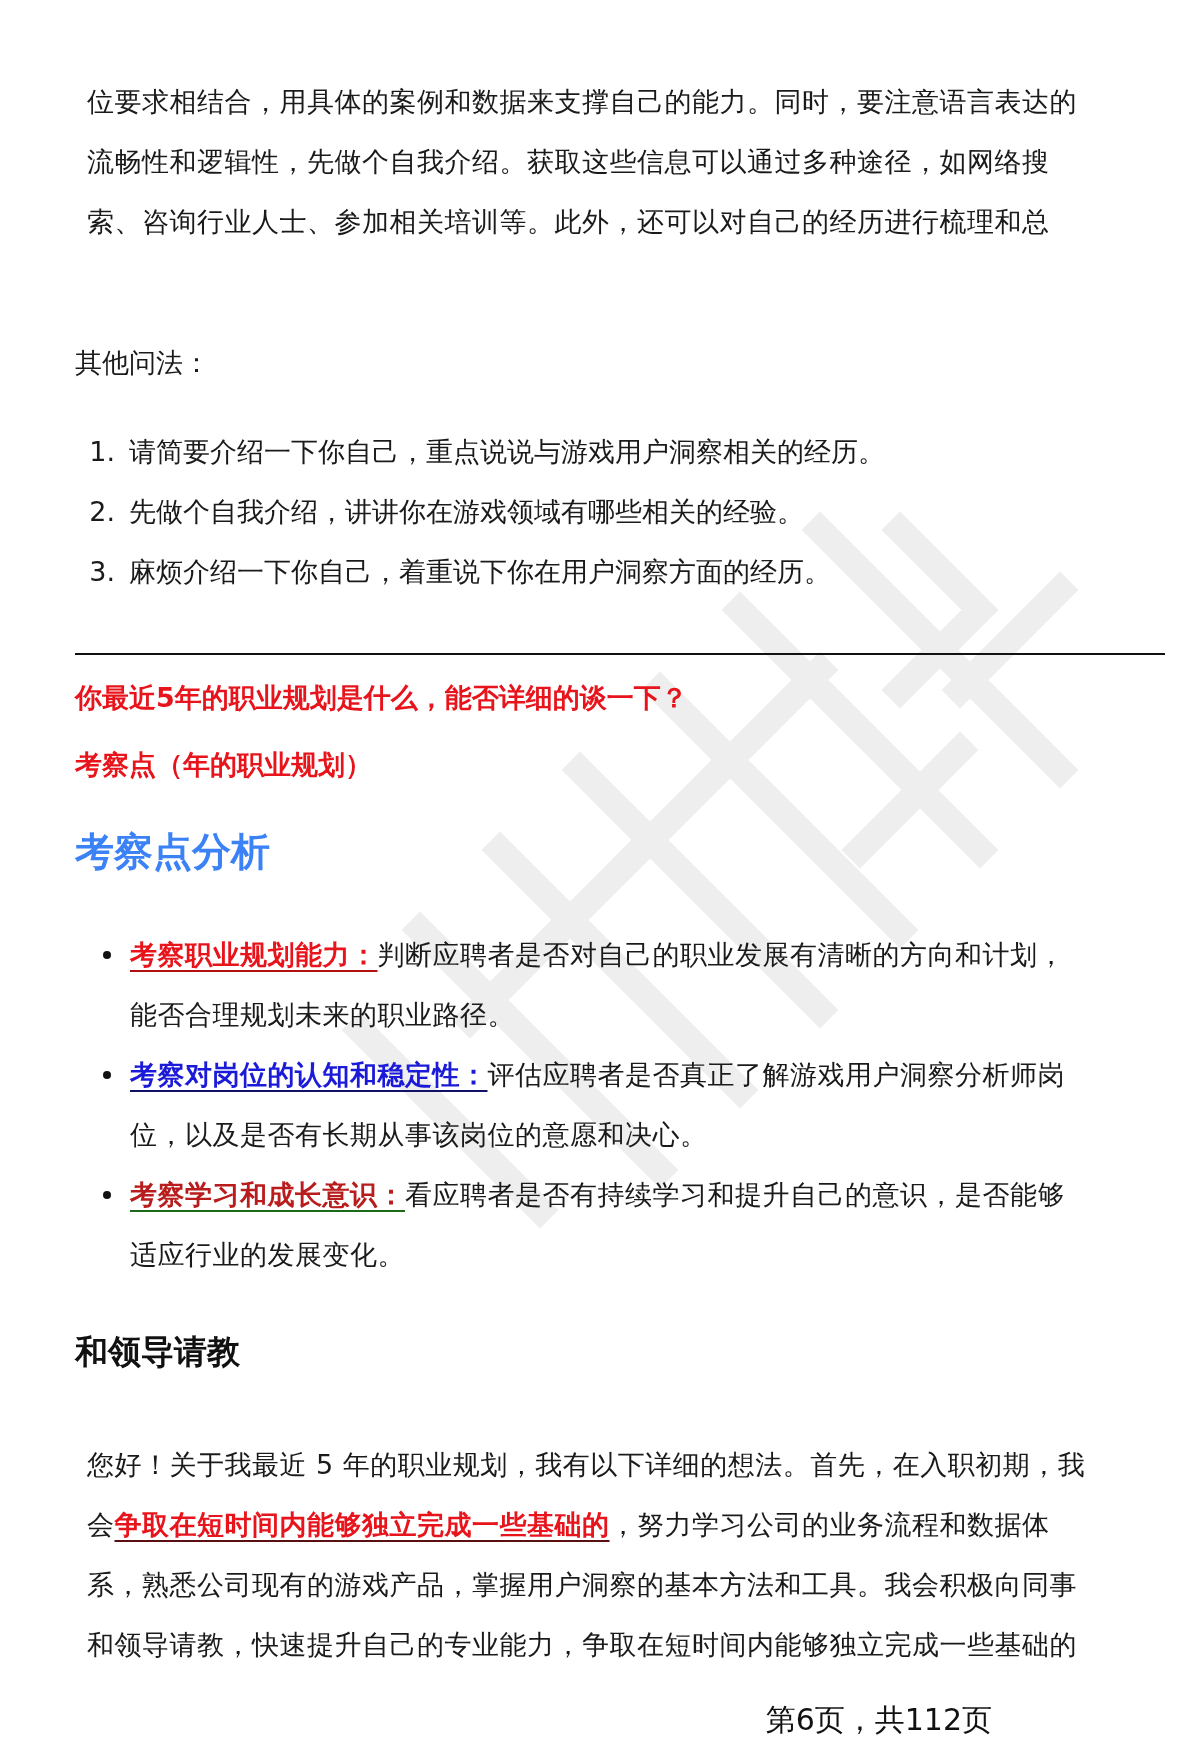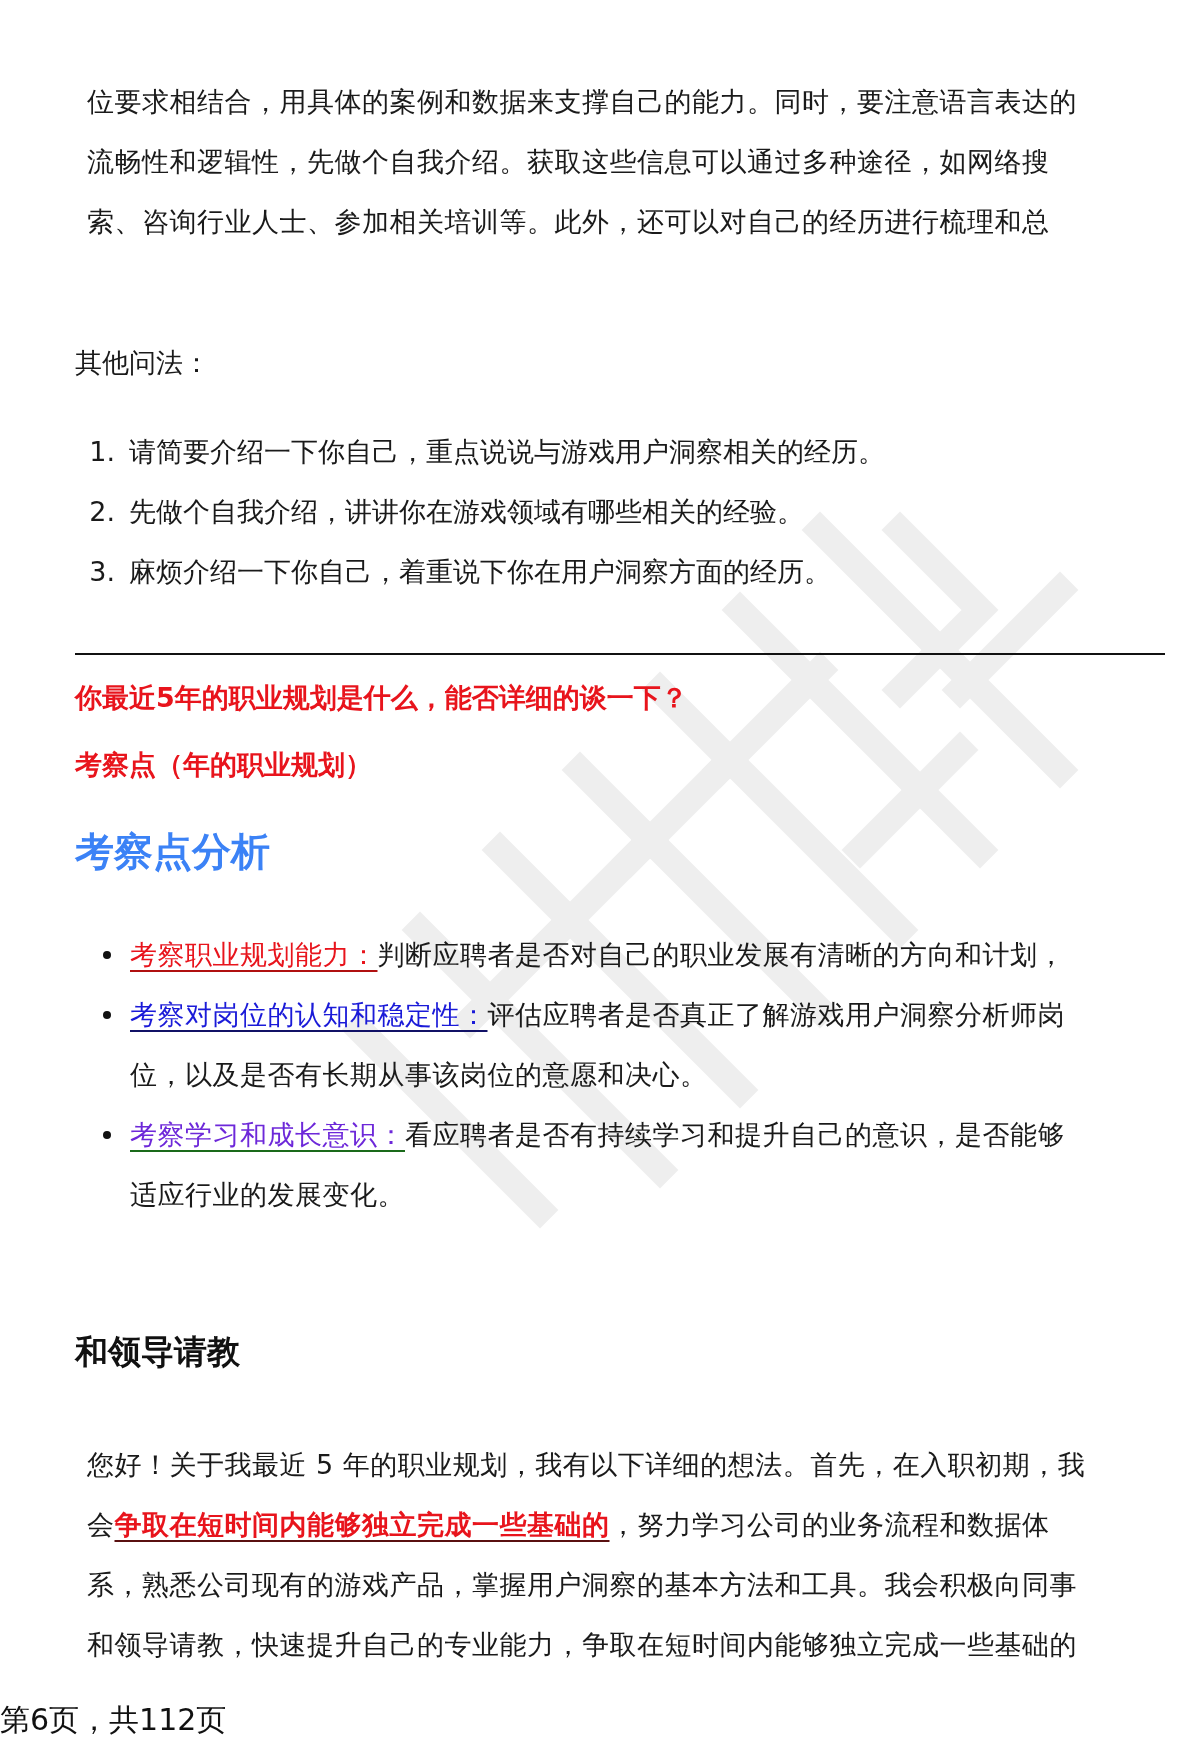--- a/index.html
+++ b/index.html
@@ -120,28 +120,28 @@
     .ulist .bullet {
       position: absolute;
       left: 28px;
       top: 26px;
       width: 8px;
       height: 8px;
       border-radius: 50%;
       background: #111111;
     }
     .tag {
-      font-weight: normal;
+      font-weight: bold;
       text-decoration: underline;
       text-underline-offset: 6px;
       text-decoration-thickness: 2px;
     }
     .tag.red { color: #e8141c; text-decoration-color: #b01010; }
     .tag.blue { color: #1a1ad8; text-decoration-color: #111166; }
-    .tag.green { color: #6d28d9; text-decoration-color: #1a6a1a; }
+    .tag.green { color: #b91c1c; text-decoration-color: #1a6a1a; }
     .h-answer {
       position: absolute;
       top: 1330px;
       left: 0;
       font-size: 33px;
       font-weight: bold;
       color: #111111;
       line-height: 44px;
     }
     .p-answer {
@@ -156,21 +156,21 @@
       text-decoration: underline;
       text-underline-offset: 6px;
       text-decoration-thickness: 2px;
       text-decoration-color: #5a1010;
     }
     .footer {
       position: absolute;
       top: 1700px;
       left: 0;
       width: 992px;
-      text-align: left;
+      text-align: right;
       font-size: 30px;
       line-height: 40px;
       color: #111111;
       z-index: 1;
     }
   </style>
 </head>
 <body>
 
 <div class="page">
@@ -223,20 +223,21 @@
 
     <div class="question">你最近5年的职业规划是什么，能否详细的谈一下？</div>
     <div class="kaocha">考察点（年的职业规划）</div>
 
     <div class="h-analysis">考察点分析</div>
 
     <ul class="ulist">
       <li>
         <span class="bullet"></span>
         <span class="tag red">考察职业规划能力：</span><span>判断应聘者是否对自己的职业发展有清晰的方向和计划，</span><br>
+        <span>能否合理规划未来的职业路径。</span>
       </li>
       <li>
         <span class="bullet"></span>
         <span class="tag blue">考察对岗位的认知和稳定性：</span><span>评估应聘者是否真正了解游戏用户洞察分析师岗</span><br>
         <span>位，以及是否有长期从事该岗位的意愿和决心。</span>
       </li>
       <li>
         <span class="bullet"></span>
         <span class="tag green">考察学习和成长意识：</span><span>看应聘者是否有持续学习和提升自己的意识，是否能够</span><br>
         <span>适应行业的发展变化。</span>

